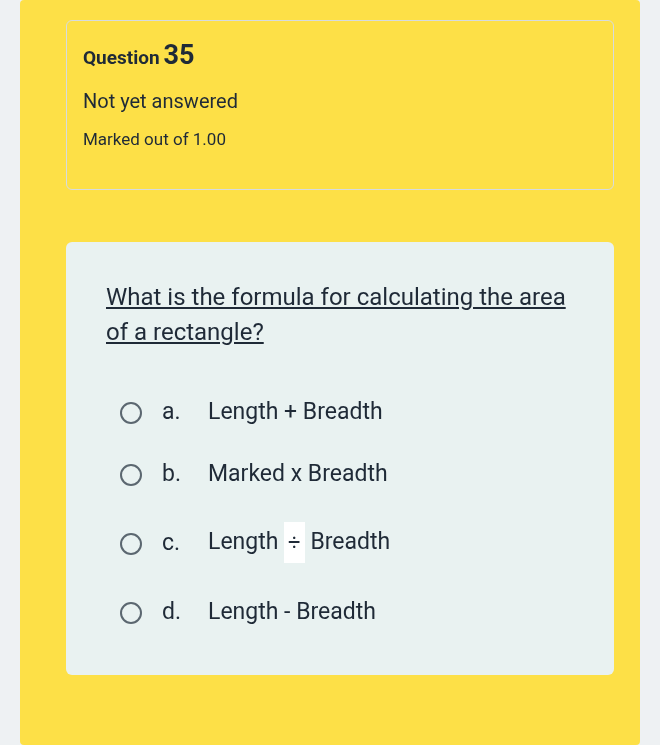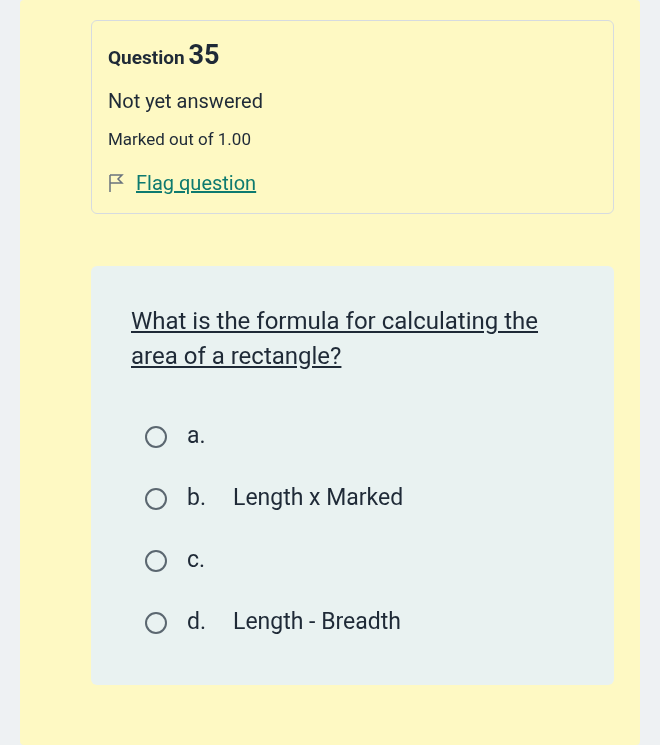--- a/index.html
+++ b/index.html
@@ -8,23 +8,23 @@
       padding: 0;
     }
     body {
       font-family: -apple-system, BlinkMacSystemFont, "Segoe UI", Roboto, "Helvetica Neue", Arial, sans-serif;
       background: #eef1f3;
       width: 660px;
       height: 745px;
       padding: 0 20px;
     }
     .content-wrapper {
-      background: #fef9c3;
+      background: #fde047;
       border-radius: 4px;
-      padding: 20px 26px 0 71px;
+      padding: 20px 26px 0 46px;
       height: 100%;
     }
     .question-info {
       border: 1px solid #d6dbe0;
       border-radius: 6px;
       padding: 18px 16px 18px 16px;
       margin-bottom: 52px;
     }
     .question-number-line {
       color: #1f2a37;
@@ -122,46 +122,44 @@
 
 <div class="content-wrapper">
 
   <div class="question-info">
     <div class="question-number-line">
       <span class="question-label">Question</span>
       <span class="question-number">35</span>
     </div>
     <div class="status-line">Not yet answered</div>
     <div class="marks-line">Marked out of 1.00</div>
-    <div class="flag-line">
-      <svg class="flag-icon" width="18" height="20" viewBox="0 0 18 20" fill="none" stroke="currentColor" stroke-width="1.5">
-        <path d="M2 2 L2 19 M2 2 L14 2 L10 6 L14 10 L2 10"></path>
-      </svg>
-      <a class="flag-link">Flag question</a>
-    </div>
   </div>
 
   <div class="question-body">
     <div class="question-text">What is the formula for calculating the area of a rectangle?</div>
     <div class="options">
 
       <label class="option-row">
         <input type="radio" name="q" class="radio" style="">
         <span class="option-letter">a.</span>
+        <span class="option-text">Length + Breadth</span>
       </label>
 
       <label class="option-row">
         <input type="radio" name="q" class="radio" style="">
         <span class="option-letter">b.</span>
-        <span class="option-text">Length x Marked</span>
+        <span class="option-text">Marked x Breadth</span>
       </label>
 
       <label class="option-row">
         <input type="radio" name="q" class="radio" style="">
         <span class="option-letter">c.</span>
+        <span class="option-text">
+          <span>Length </span><span class="divider-box">÷</span><span> Breadth</span>
+        </span>
       </label>
 
       <label class="option-row">
         <input type="radio" name="q" class="radio" style="">
         <span class="option-letter">d.</span>
         <span class="option-text">Length - Breadth</span>
       </label>
 
     </div>
   </div>

